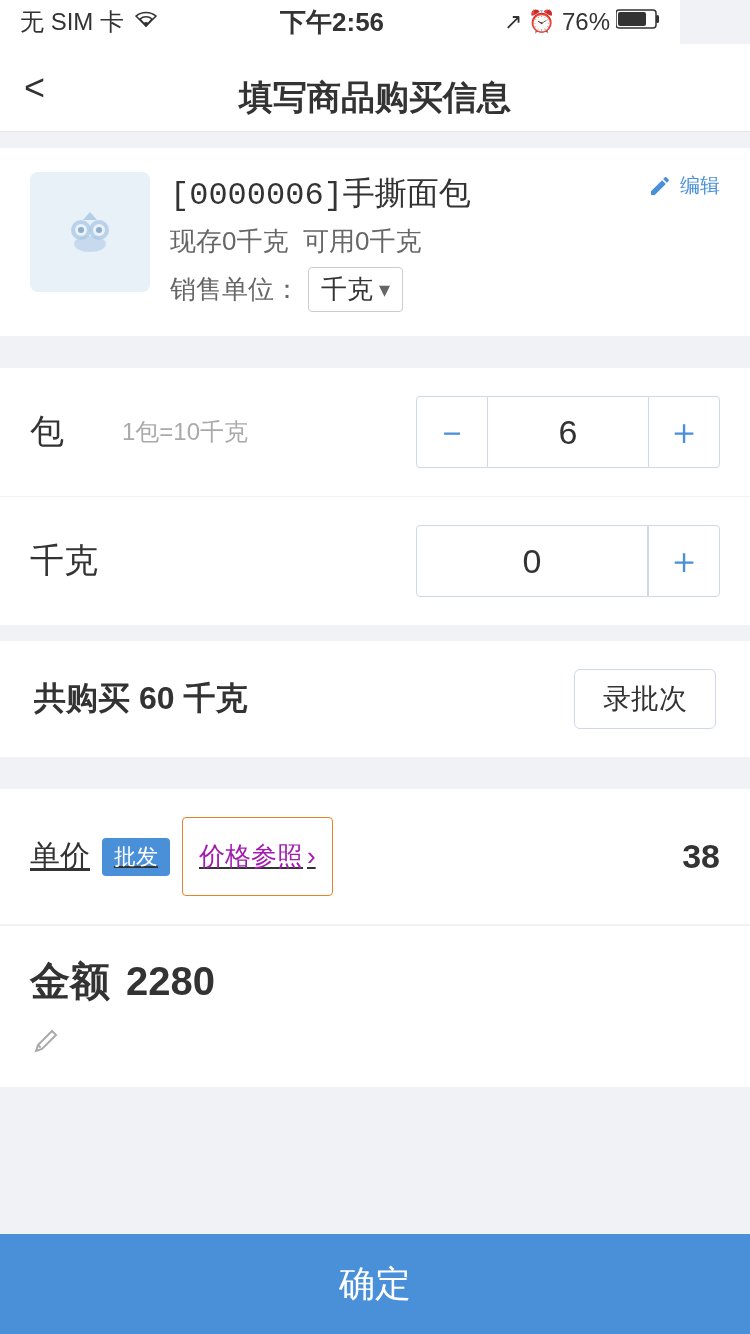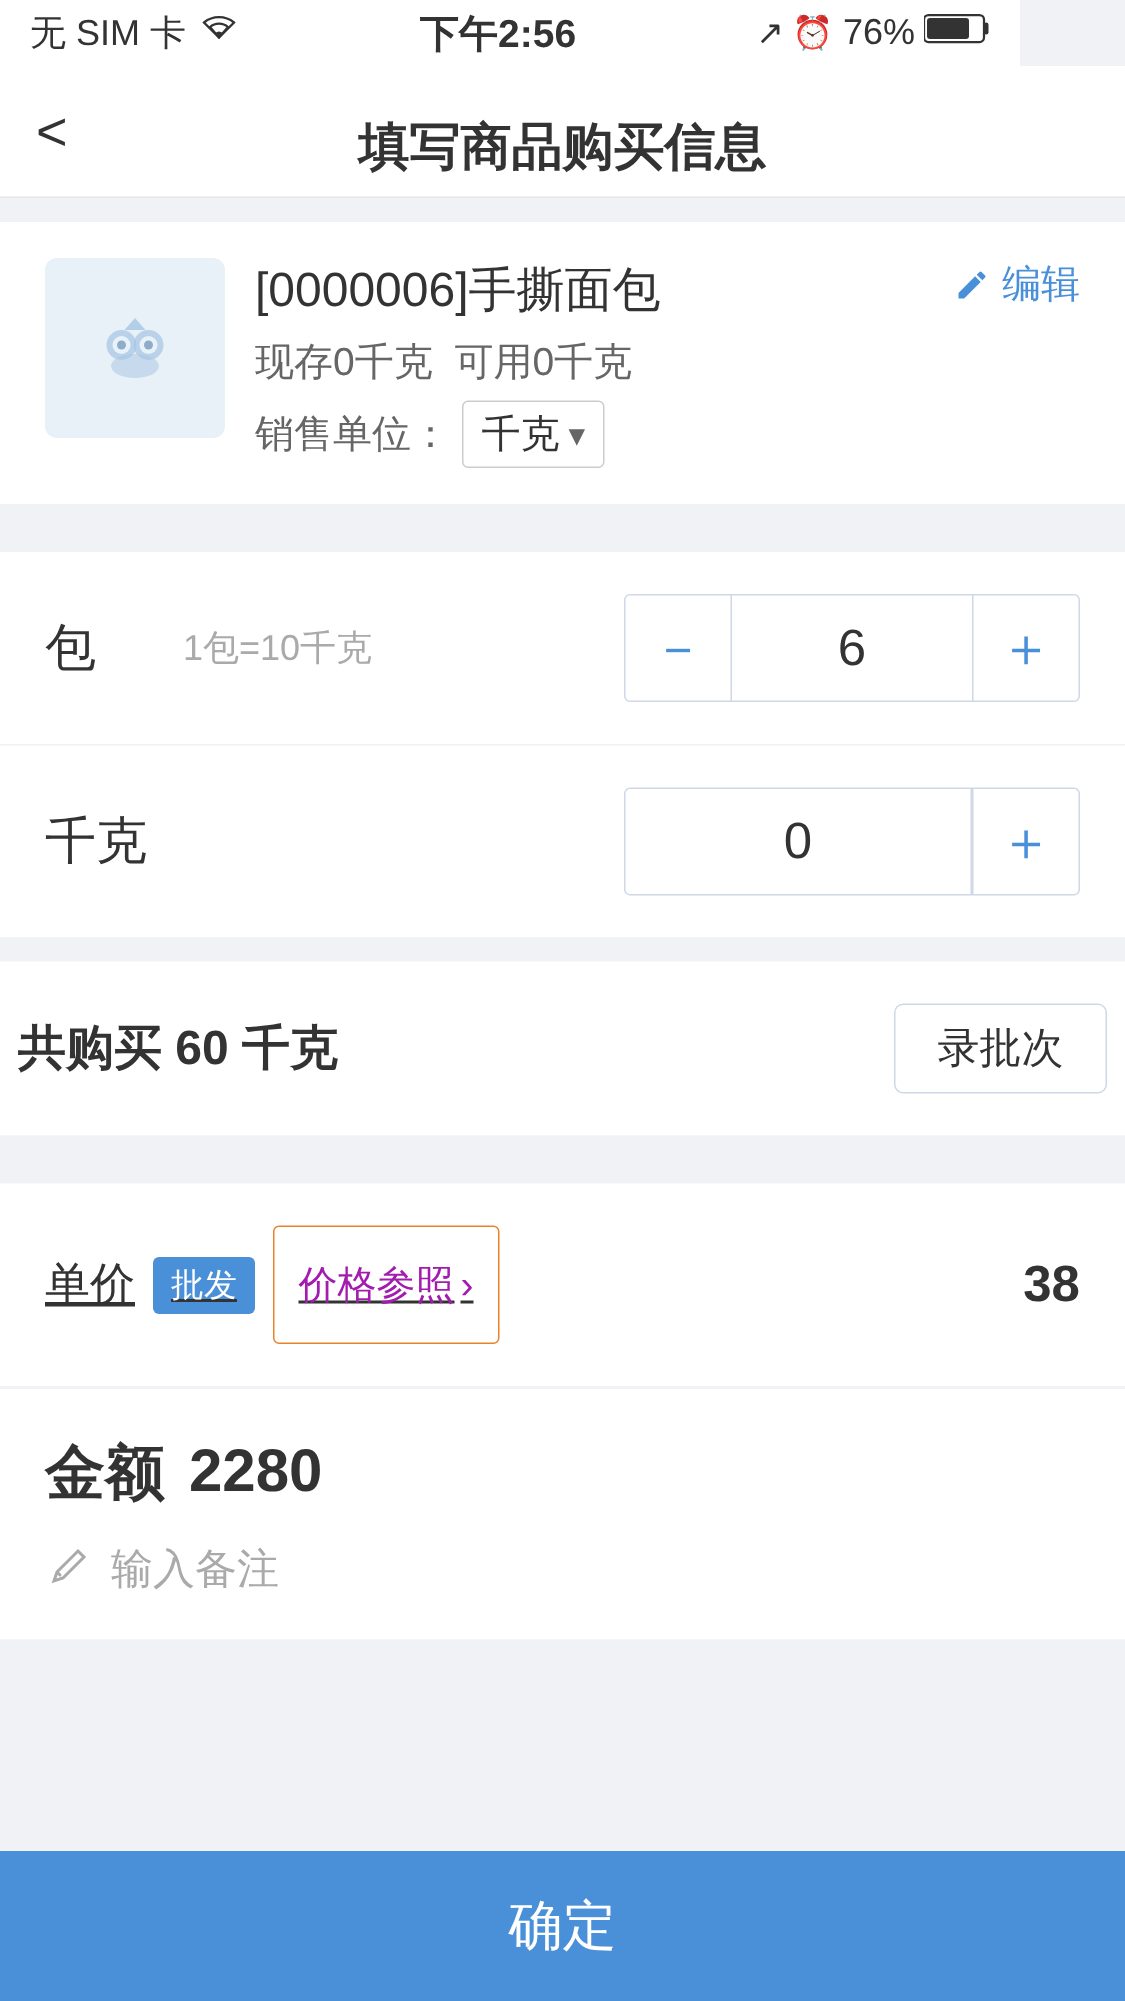--- a/index.html
+++ b/index.html
@@ -83,28 +83,28 @@
       align-items: center;
       border: 1px solid #ccc;
       border-radius: 4px;
       padding: 4px 12px;
       font-size: 26px;
       color: #333;
       background: #fff;
     }
     .unit-selector::after { content: "▾"; margin-left: 6px; font-size: 22px; color: #666; }
     .edit-btn {
-      font-size: 26px;
+      font-size: 20px;
       color: #4a90d9;
       display: flex;
       align-items: center;
       gap: 4px;
       white-space: nowrap;
     }
-    .product-top { display: flex; justify-content: space-between; align-items: flex-start; }
+    .product-top { display: flex; justify-content: space-between; align-items: flex-start; font-family: Liberation Mono, monospace; }
 
     
     .section {
       background: #fff;
       margin-top: 16px;
     }
     .divider {
       height: 16px;
       background: #f0f2f5;
     }
@@ -166,21 +166,21 @@
       font-size: 34px;
       color: #333;
       outline: none;
     }
 
     
     .total-row {
       display: flex;
       align-items: center;
       justify-content: space-between;
-      padding: 28px 12px;
+      padding: 28px 34px;
       background: #fff;
     }
     .total-text { font-size: 32px; color: #333; }
     .total-text span { font-weight: 600; }
     .batch-btn {
       border: 1px solid #d0d8e8;
       border-radius: 6px;
       padding: 10px 28px;
       font-size: 28px;
       color: #333;
@@ -390,19 +390,18 @@
 
 <div class="amount-section">
   <div class="amount-row">
     <span>金额</span>
     <span>2280</span>
   </div>
   <div class="note-row">
     <svg width="32" height="32" viewBox="0 0 32 32">
       <path d="M6 24l2-6 14-14 4 4-14 14-6 2zm2-6l2 2" stroke="#aaa" stroke-width="2" fill="none" stroke-linecap="round"></path>
     </svg>
-    <span style="color:#aaa;">输入备注</span>
   </div>
 </div>
 
 <div class="bottom-space"></div>
 
 <div class="confirm-btn">确定</div>
 
 </body></html>

